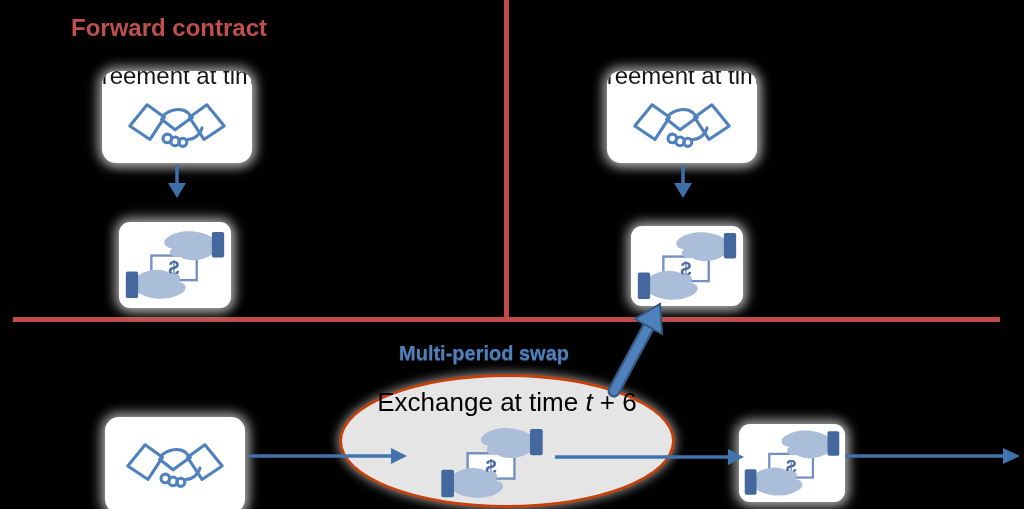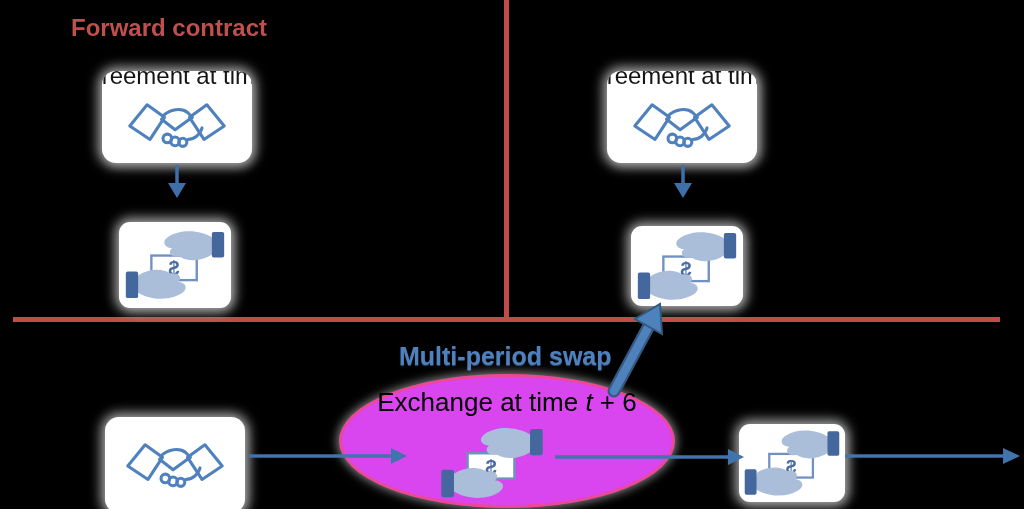--- a/index.html
+++ b/index.html
@@ -3,29 +3,29 @@
 <meta charset="utf-8">
 <style>
   html,body{margin:0;padding:0;background:#000;}
   #canvas{position:relative;width:1024px;height:509px;background:#000;overflow:hidden;
           font-family:Liberation Sans, sans-serif;margin-left:7px;}
   .abs{position:absolute;}
   .divider{background:#bf4c48;}
   .qtitle{font-weight:bold;font-size:24px;white-space:nowrap;}
   .title-forward{color:#c0504d;left:64px;top:14px;}
   .title-single{color:#8064a2;left:564px;top:14px;}
-  .title-multi{color:#4f81bd;left:392px;top:342px;font-size:25px;font-weight:bold;
+  .title-multi{color:#4f81bd;left:392px;top:342px;font-size:20px;font-weight:bold;
                text-shadow:0 1px 1px #2c4a6e;white-space:nowrap;}
   .whitebox{background:#fff;border-radius:14px;
             box-shadow:0 0 12px 4px rgba(255,255,255,0.65), 3px 5px 9px rgba(60,60,60,0.55);}
   .agreement-box{overflow:hidden;}
   .agreement-label{position:absolute;top:-9px;left:50%;transform:translateX(-50%);
                    font-size:24px;color:#151515;white-space:nowrap;}
   .icon-center{position:absolute;left:50%;transform:translateX(-50%);}
-  .ellipse{background:#d946ef;border:3px solid #ec4899;border-radius:50%;
+  .ellipse{background:#e5e5e5;border:3px solid #c2410c;border-radius:50%;
            box-shadow:0 0 10px 2px rgba(255,255,255,0.5);}
   .exchange-label{position:absolute;top:10px;left:0;width:100%;text-align:center;
                   font-size:26px;color:#000;white-space:nowrap;}
   .exchange-label .tvar{font-style:italic;}
   svg{display:block;}
 </style>
 </head>
 <body>
 
 <div id="canvas">

